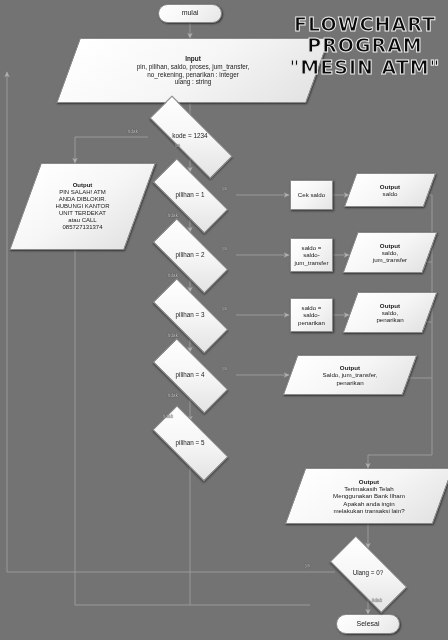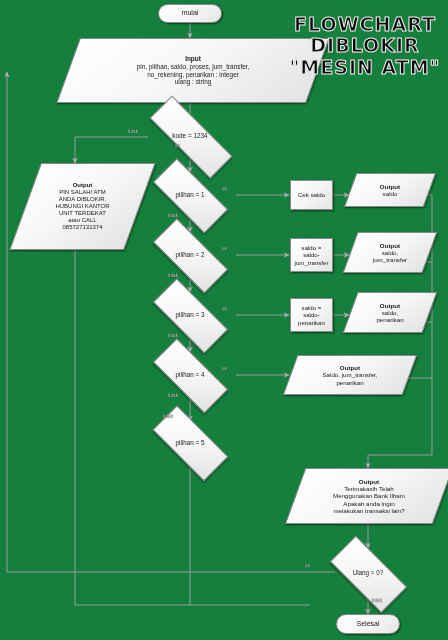--- a/index.html
+++ b/index.html
@@ -1,17 +1,17 @@
 <!DOCTYPE html>
 <html><head>
 <meta charset="utf-8">
 <style>
   html,body{margin:0;padding:0;background:#000;}
   #page{
-    position:relative;width:448px;height:640px;background:#15803d;overflow:hidden;
+    position:relative;width:448px;height:640px;background:#737373;overflow:hidden;
     font-family:"Liberation Sans", sans-serif;
   }
   #svg{position:absolute;left:0;top:0;width:448px;height:640px;}
 
   
   .node{position:absolute;box-sizing:border-box;display:flex;align-items:center;justify-content:center;}
   .node .txt{
     position:relative;z-index:3;text-align:center;color:#1a1a1a;
     line-height:1.18;width:100%;padding:0 2px;box-sizing:border-box;
     pointer-events:none;
@@ -124,21 +124,21 @@
       <path d="M335,572 L7,572 L7,72" marker-end="url(#ah)"></path>
 
       <path d="M368,596 L368,614" marker-end="url(#ah)"></path>
 
       <path d="M75,605 L310,605"></path>
     </g>
   </svg>
 
   <div id="title" style="left:286px;top:14px;width:158px;font-size:19px;">
     <div>FLOWCHART</div>
-    <div>DIBLOKIR</div>
+    <div>PROGRAM</div>
     <div>"MESIN ATM"</div>
   </div>
 
   <div class="node term" style="left:158px;top:4px;width:64px;height:19px;">
     <div class="txt" style="font-size:7px;">mulai</div>
   </div>
 
   <div class="node io" style="left:68px;top:38px;width:250px;height:65px;">
     <div class="skew"></div>
     <div class="txt" style="font-size:6.4px;">

